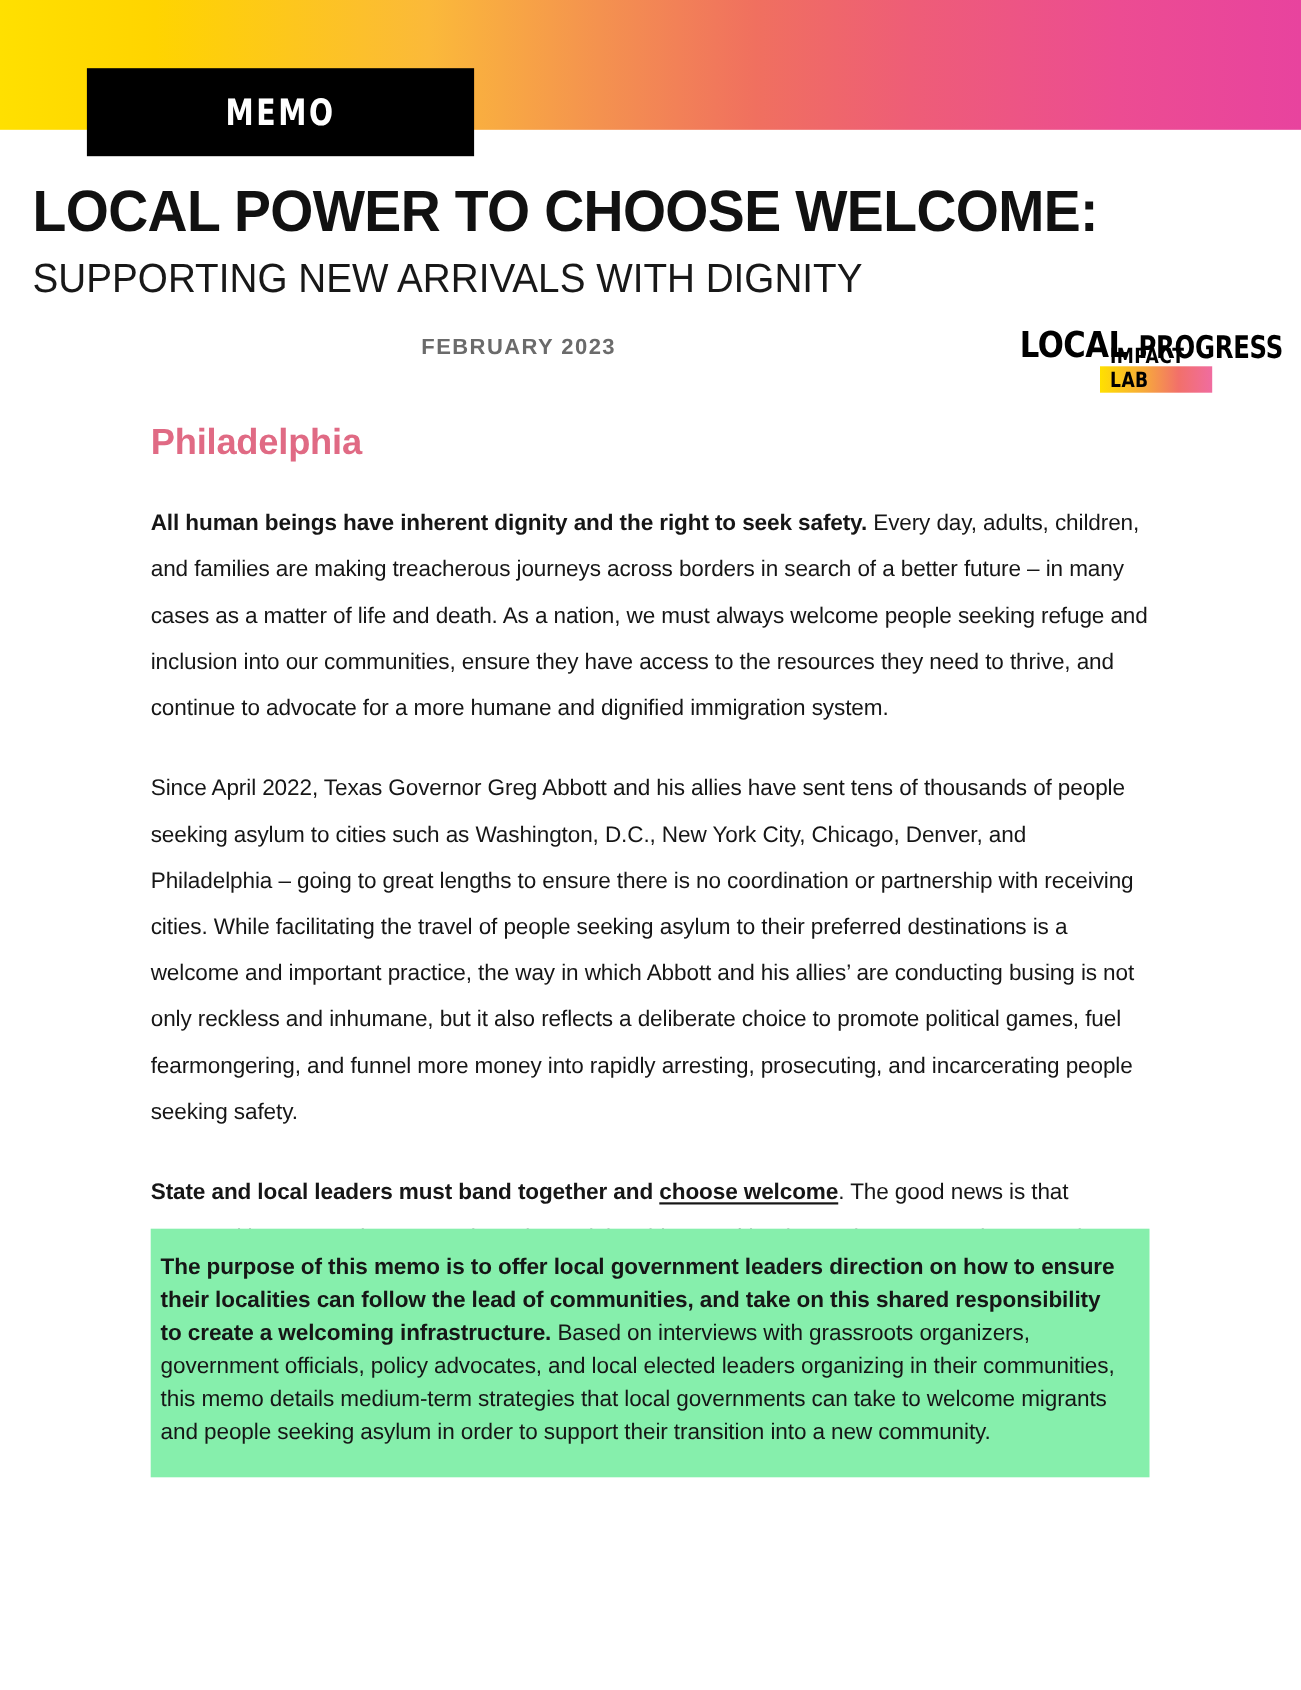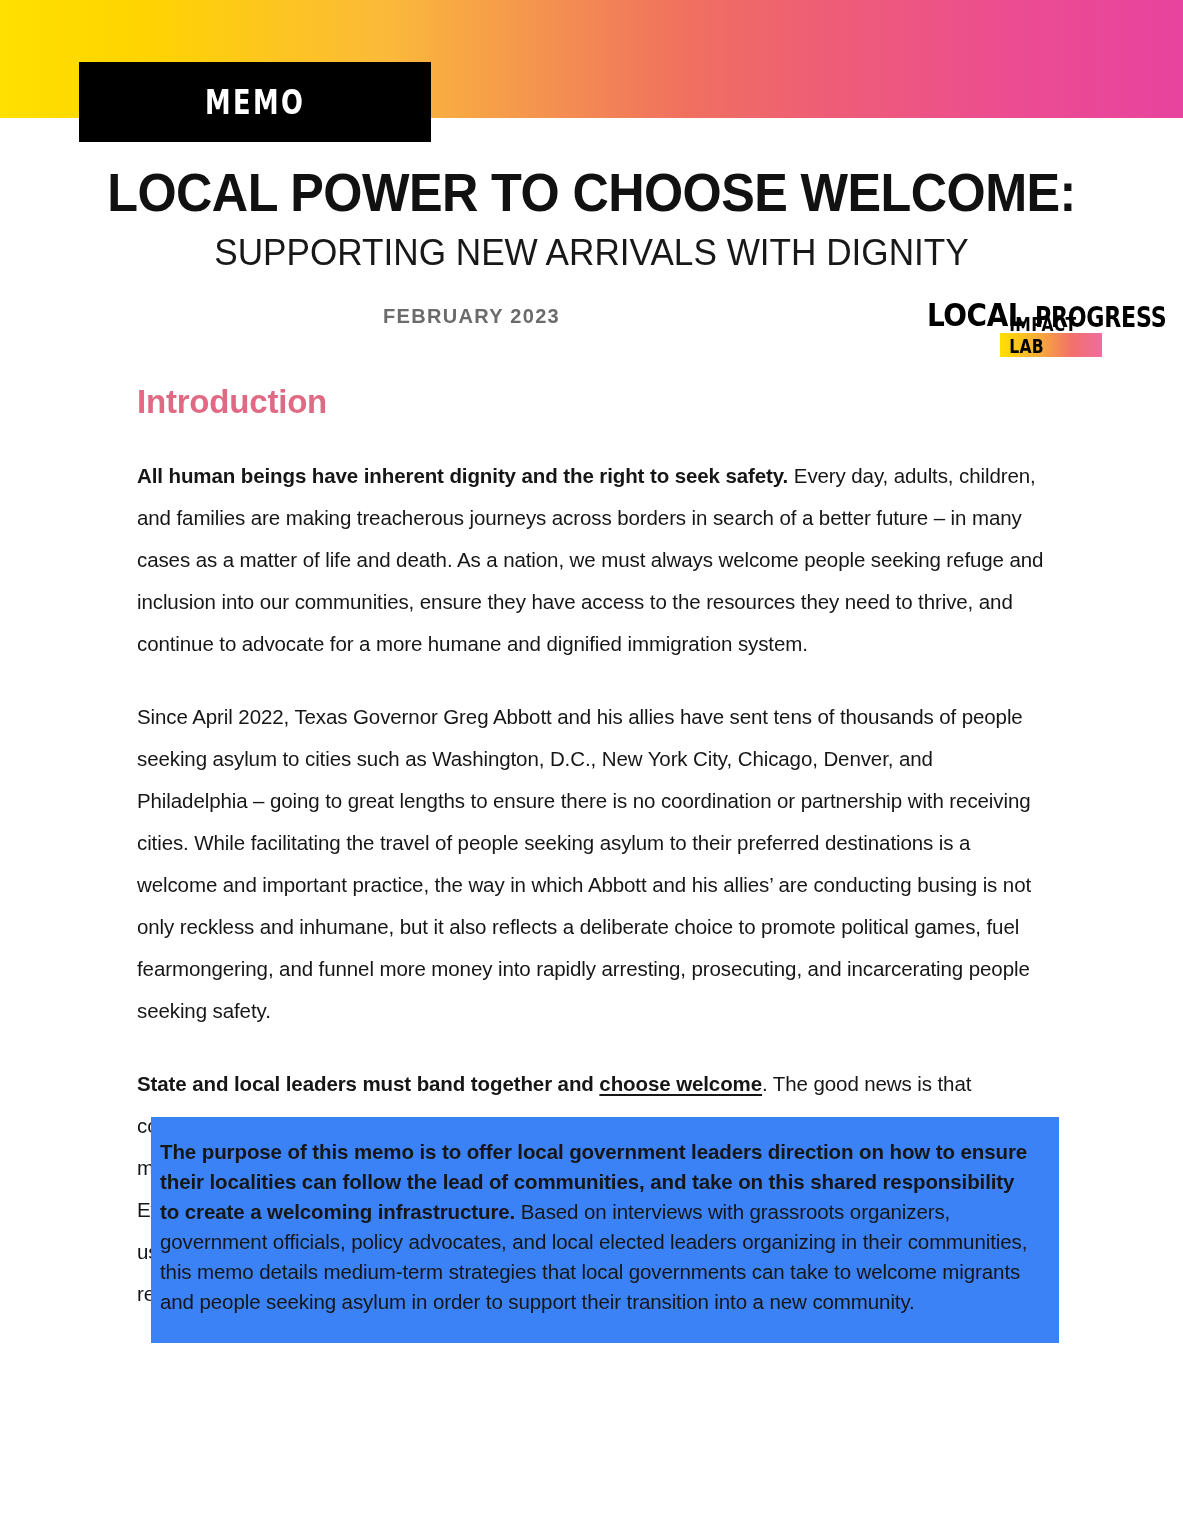--- a/index.html
+++ b/index.html
@@ -57,21 +57,21 @@
     transform-origin: center;
     display: inline-block;
   }
 
   
   .title-wrap {
     position: absolute;
     left: 0;
     top: 163px;
     width: 1183px;
-    text-align: center;
+    text-align: left;
   }
   .doc-title {
     margin: 0;
     font-family: "Liberation Sans", sans-serif;
     font-weight: 700;
     font-size: 53px;
     line-height: 60px;
     letter-spacing: -0.6px;
     color: #111111;
     transform: scaleX(0.95);
@@ -182,25 +182,25 @@
     color: #161616;
     letter-spacing: -0.1px;
   }
   .para:last-child { margin-bottom: 4px; }
   .para b { font-weight: 700; }
   .para u { text-decoration: underline; text-underline-offset: 3px; }
 
   
   .callout {
     position: absolute;
-    left: 151px;
+    left: 137px;
     top: 1117px;
     width: 908px;
     box-sizing: border-box;
-    background: #3b82f6;
+    background: #86efac;
     padding: 20px 22px 26px 9px;
   }
   .callout-text {
     margin: 0;
     font-family: "Liberation Sans", sans-serif;
     font-size: 20.5px;
     line-height: 30px;
     color: #161616;
     letter-spacing: -0.1px;
   }
@@ -225,21 +225,21 @@
 <div class="logo">
   <div class="logo-top">
     <span class="logo-local">LOCAL</span>
       <span class="logo-progress">PROGRESS</span>
   </div>
   <div class="logo-bottom">
     <span class="logo-impact">IMPACT LAB</span>
   </div>
 </div>
 
-<h3 class="section-heading">Introduction</h3>
+<h3 class="section-heading">Philadelphia</h3>
 
 <div class="body-col">
 
   <p class="para">
     <b>All human beings have inherent dignity and the right to seek safety.</b><span> Every day, adults, children, and families are making treacherous journeys across borders in search of a better future – in many cases as a matter of life and death. As a nation, we must always welcome people seeking refuge and inclusion into our communities, ensure they have access to the resources they need to thrive, and continue to advocate for a more humane and dignified immigration system.</span>
   </p>
 
   <p class="para">
     <span>Since April 2022, Texas Governor Greg Abbott and his allies have sent tens of thousands of people seeking asylum to cities such as Washington, D.C., New York City, Chicago, Denver, and Philadelphia – going to great lengths to ensure there is no coordination or partnership with receiving cities. While facilitating the travel of people seeking asylum to their preferred destinations is a welcome and important practice, the way in which Abbott and his allies’ are conducting busing is not only reckless and inhumane, but it also reflects a deliberate choice to promote political games, fuel fearmongering, and funnel more money into rapidly arresting, prosecuting, and incarcerating people seeking safety.</span>
   </p>

